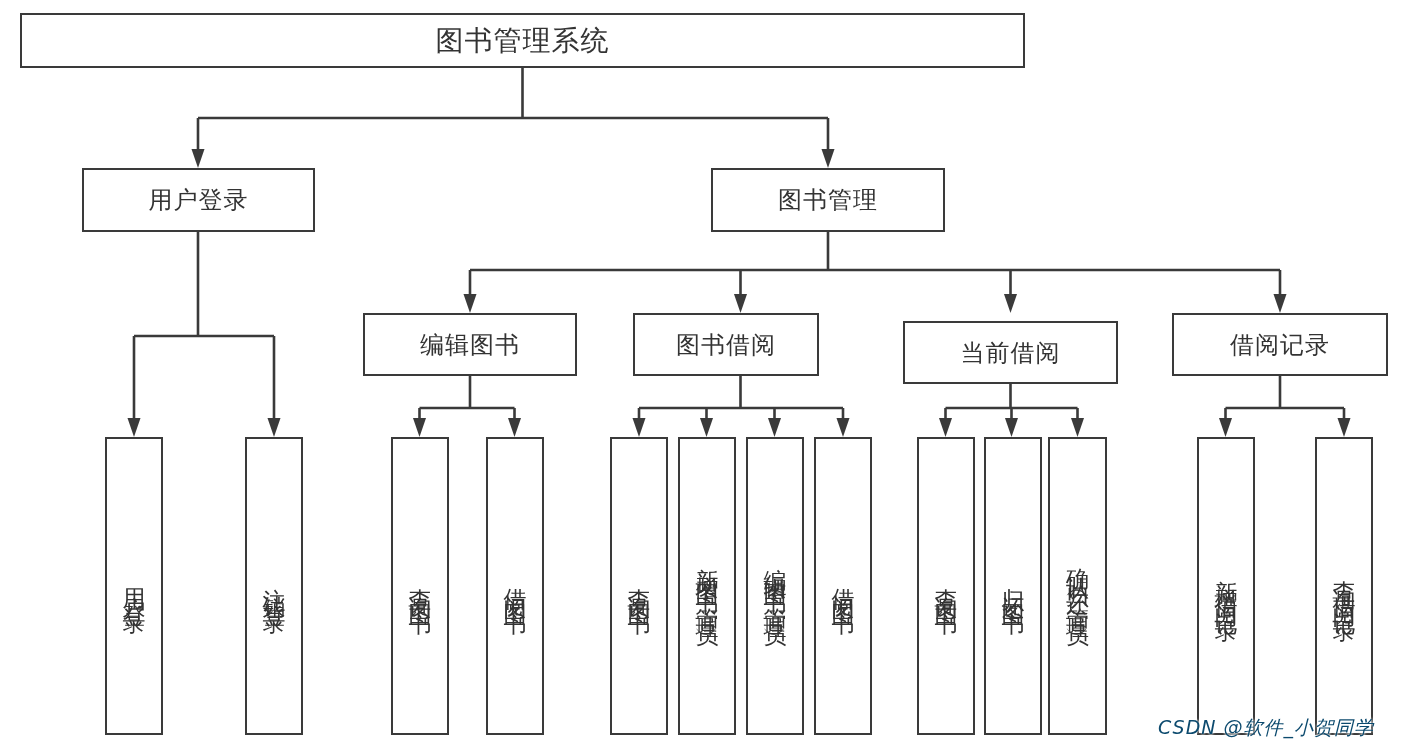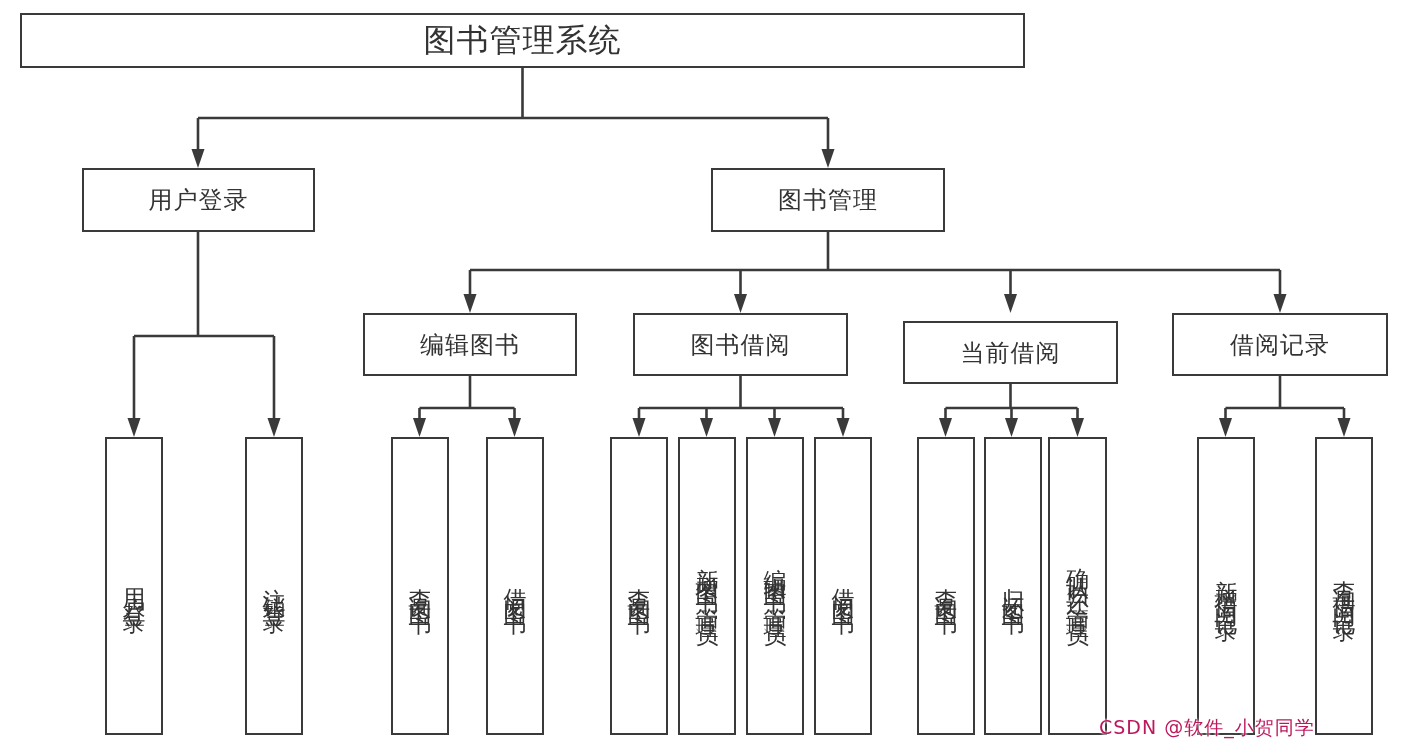--- a/index.html
+++ b/index.html
@@ -21,39 +21,40 @@
     box-sizing: border-box;
     border: 2.5px solid #3a3a3a;
     background: #ffffff;
     color: #333333;
     display: flex;
     align-items: center;
     justify-content: center;
     text-align: center;
   }
   .h-label { font-size: 24px; letter-spacing: 1px; white-space: nowrap; }
-  .root-label { font-size: 32px; letter-spacing: 1px; white-space: nowrap; }
+  .root-label { font-size: 28px; letter-spacing: 1px; white-space: nowrap; }
   .leaf .v-label {
     writing-mode: vertical-rl;
     text-orientation: mixed;
     font-size: 23px;
     letter-spacing: 8px;
     line-height: 1;
     white-space: nowrap;
   }
   .watermark {
     position: absolute;
-    left: 1099px;
+    left: 1158px;
     top: 715px;
     font-size: 19px;
-    color: #be185d;
+    color: #0c4a6e;
     letter-spacing: 1px;
     white-space: nowrap;
     text-shadow: 0 0 3px #ffffff, 0 0 3px #ffffff;
     z-index: 5;
+    font-style: italic;
   }
 </style>
 </head>
 <body>
 
 <div class="canvas">
 
   <svg class="connectors" viewBox="0 0 1405 747" xmlns="http://www.w3.org/2000/svg">
     <g stroke="#3a3a3a" stroke-width="2.6" fill="none">
 
@@ -104,21 +105,21 @@
   <div class="node" style="left:82px; top:168px; width:233px; height:64px;">
     <span class="h-label">用户登录</span>
   </div>
   <div class="node" style="left:711px; top:168px; width:234px; height:64px;font-family:Liberation Mono, monospace;">
     <span class="h-label">图书管理</span>
   </div>
 
   <div class="node" style="left:363px; top:313px; width:214px; height:63px;">
     <span class="h-label">编辑图书</span>
   </div>
-  <div class="node" style="left:633px; top:313px; width:215px; height:63px;">
+  <div class="node" style="left:633px; top:313px; width:186px; height:63px;">
     <span class="h-label">图书借阅</span>
   </div>
   <div class="node" style="left:903px; top:313px; width:215px; height:63px;margin-top:8px;">
     <span class="h-label">当前借阅</span>
   </div>
   <div class="node" style="left:1172px; top:313px; width:216px; height:63px;">
     <span class="h-label">借阅记录</span>
   </div>
 
   <div class="node leaf" style="left:105px; top:437px; width:58px; height:298px;">

